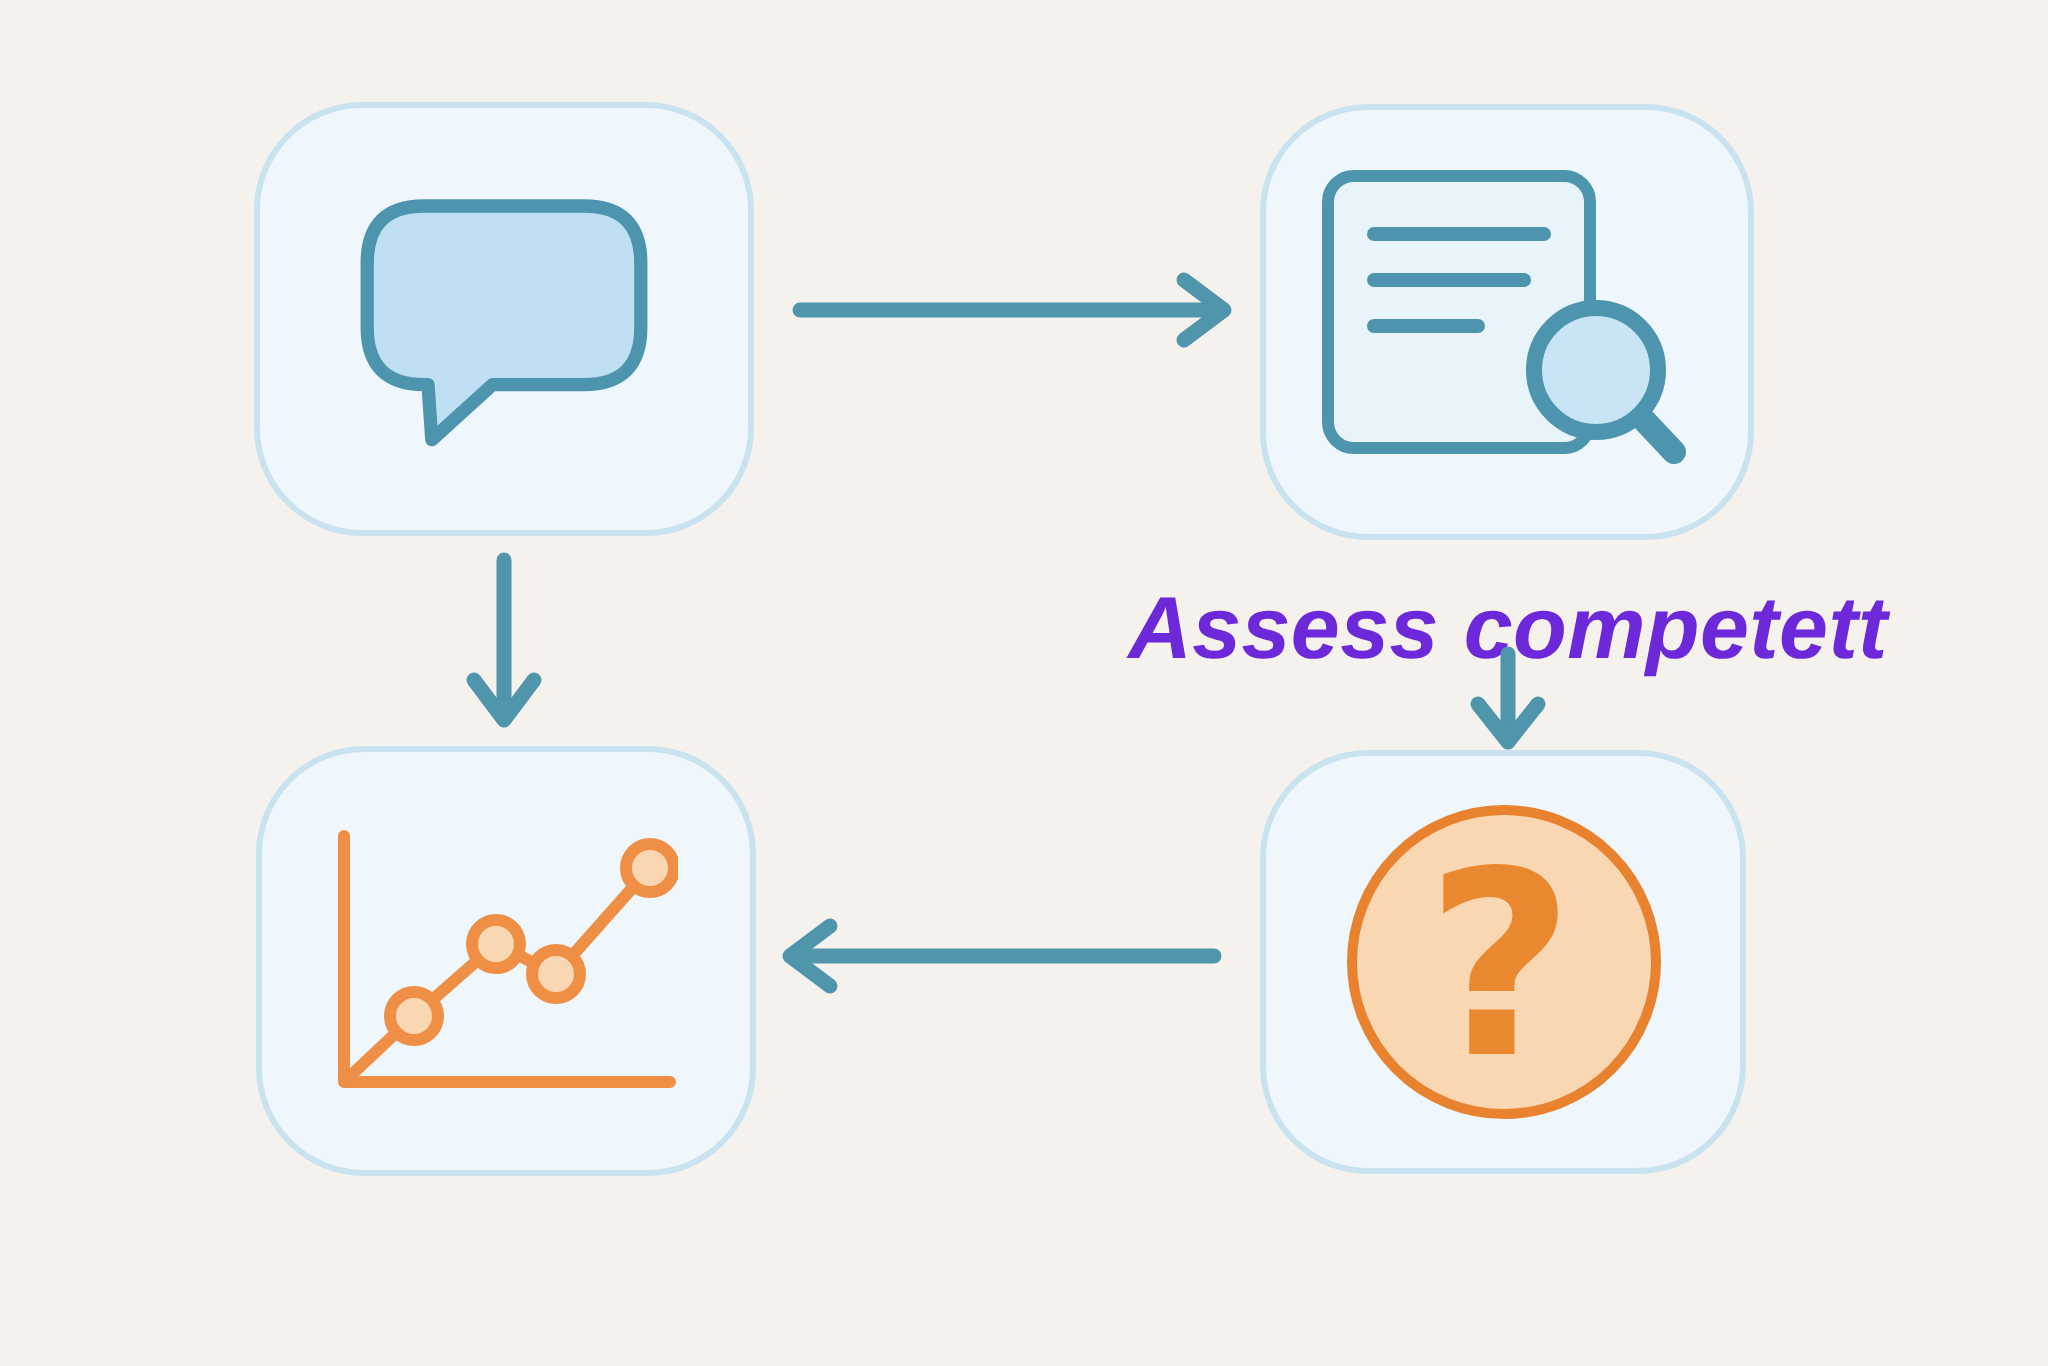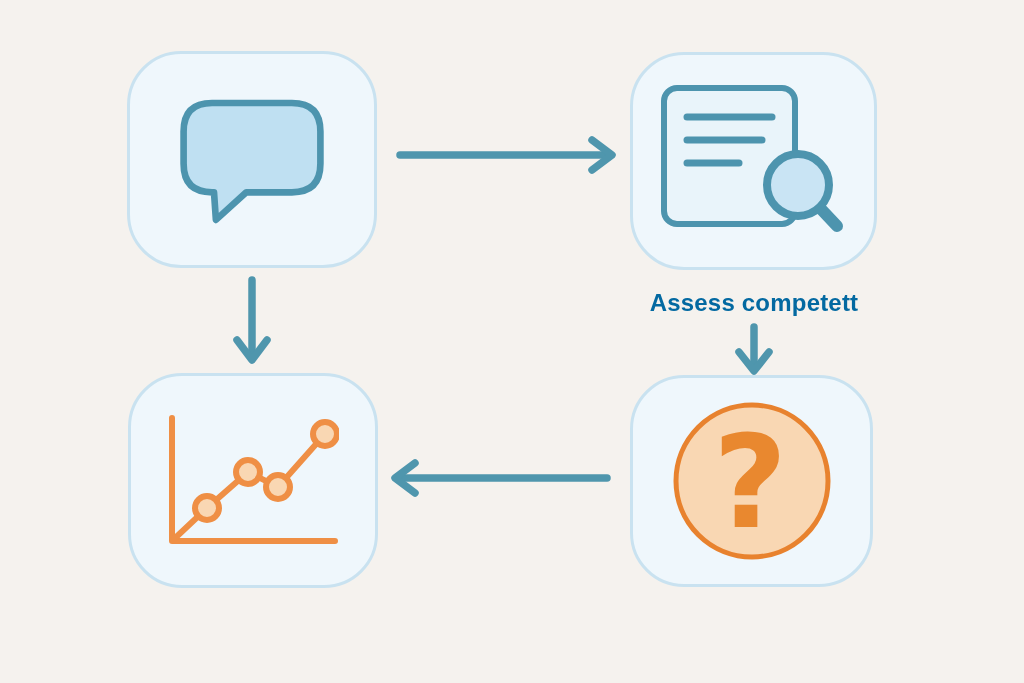--- a/index.html
+++ b/index.html
@@ -19,25 +19,26 @@
     display:flex;align-items:center;justify-content:center;
   }
   .card-tl{left:127px;top:51px;width:250px;height:217px;}
   .card-tr{left:630px;top:52px;width:247px;height:218px;}
   .card-bl{left:128px;top:373px;width:250px;height:215px;}
   .card-br{left:630px;top:375px;width:243px;height:212px;}
   .node-label{
     position:absolute;
     width:400px;
     text-align:center;
-    font-size:24px;
+    font-size:44px;
     font-weight:600;
-    color:#0369a1;
+    color:#6d28d9;
     letter-spacing:0.2px;
     line-height:1.2;
+    font-style:italic;
   }
   .label-assess{left:554px;top:289px;}
   .label-analyze{left:87px;top:603px;}
   .label-prioritize{left:553px;top:603px;}
   .edges{
     position:absolute;left:0;top:0;width:1024px;height:683px;
     pointer-events:none;
   }
   .qmark{
     font-family:"DejaVu Sans", sans-serif;

